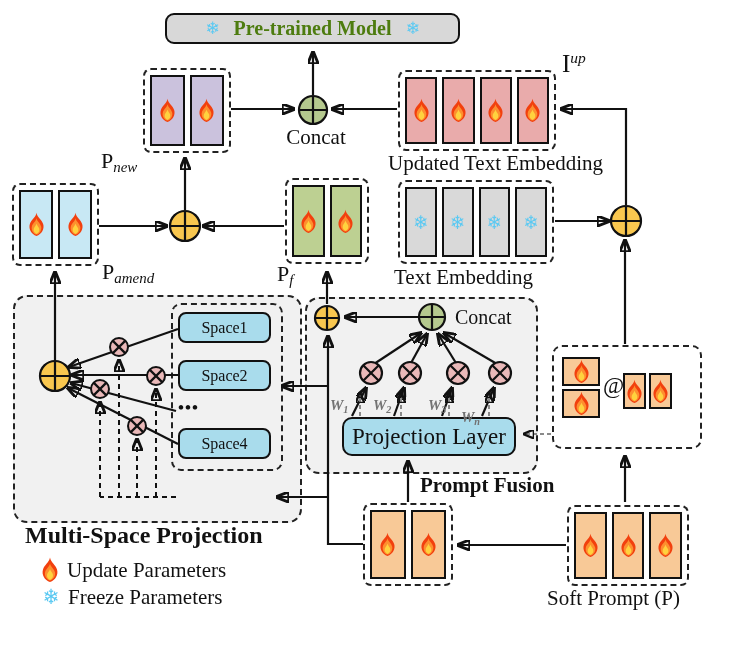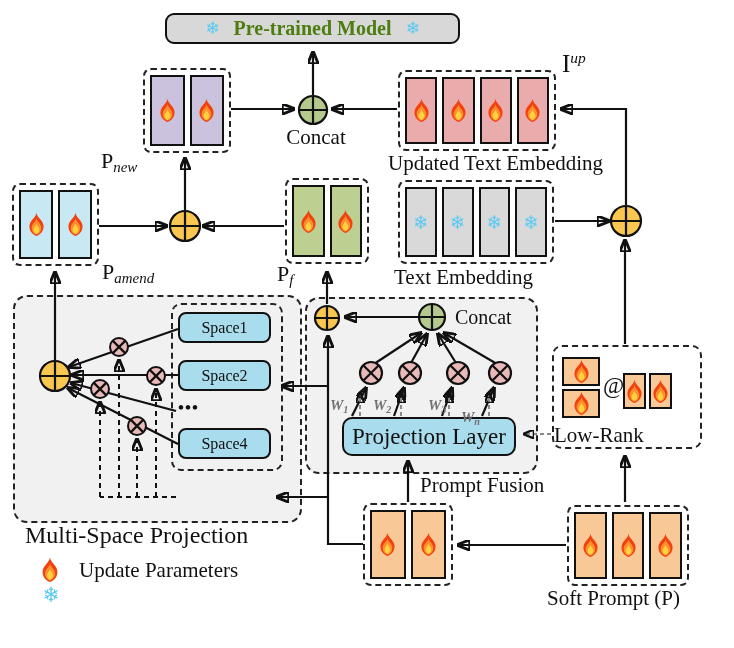--- a/index.html
+++ b/index.html
@@ -29,32 +29,32 @@
   .lr-cells{display:flex;gap:3px;}
   .lr-cells .cell{border:2px solid #111;background:#f8c997;display:flex;align-items:center;justify-content:center;}
   
   .node{position:absolute;border:2px solid #111;border-radius:8px;display:flex;align-items:center;justify-content:center;
     font-size:16px;box-sizing:border-box;z-index:4;}
   .blue{background:#a9dcec;}
   .pink{background:#e9b8b8;}
   
   .lbl{position:absolute;z-index:5;white-space:nowrap;font-size:21px;line-height:1.1;}
   .lbl.center{text-align:left;}
-  .bold{font-weight:normal;}
+  .bold{font-weight:bold;}
   .sub{font-size:0.68em;font-style:italic;vertical-align:-0.28em;margin-top:36px;}
   .sup{font-size:0.62em;font-style:italic;vertical-align:0.55em;}
   .wlbl{position:absolute;z-index:5;color:#737373;font-style:italic;font-weight:bold;font-size:15px;}
   
   .header-box{position:absolute;left:165px;top:13px;width:295px;height:31px;background:#d8d8d8;
     border:2.5px solid #111;border-radius:9px;display:flex;align-items:center;justify-content:center;gap:14px;
     box-sizing:border-box;z-index:4;}
   .header-box .title{font-weight:bold;font-size:20px;color:#4d7c0f;}
   .snow-icon{font-family:"DejaVu Sans",sans-serif;color:#5bc9f2;font-style:normal;line-height:1;}
   .icon{display:inline-flex;align-items:center;justify-content:center;line-height:1;}
-  .legend-row{position:absolute;z-index:5;display:flex;align-items:center;gap:19px;font-size:21px;}
+  .legend-row{position:absolute;z-index:5;display:flex;align-items:center;gap:7px;font-size:21px;}
   .atsym{position:absolute;font-size:23px;z-index:5;}
   .dots{font-weight:bold;font-size:17px;letter-spacing:1px;}
 </style>
 </head>
 <body>
 
 <div id="diagram">
 
   <div class="panel" style="left:13px;top:295px;width:289px;height:228px;"></div>
   <div class="panel" style="left:305px;top:297px;width:233px;height:177px;"></div>
@@ -380,21 +380,20 @@
         <div class="cell">
           <span class="icon">
             <svg width="19" height="25" viewBox="0 0 20 26">
               <path d="M10 0.5 C10.8 5.5 15.6 7.8 17 12.4 C18.6 17.6 15.4 23.2 10 25 C4.6 23.2 1.4 17.6 3 12.4 C4.4 7.8 9.2 5.5 10 0.5 Z" fill="#f2400e"></path>
               <path d="M10 6.5 C10.6 10 14 11.6 14.9 15 C15.8 18.6 13.6 22.4 10 23.6 C6.4 22.4 4.2 18.6 5.1 15 C6 11.6 9.4 10 10 6.5 Z" fill="#fd8f2f"></path>
               <path d="M10 12 C10.4 14.3 12.4 15.4 12.9 17.6 C13.5 20 12 22.3 10 23 C8 22.3 6.5 20 7.1 17.6 C7.6 15.4 9.6 14.3 10 12 Z" fill="#ffd23e"></path>
             </svg>
           </span>
         </div>
       </div>
-    <div class="lbl center" style="left:0;top:77px;width:146px;font-size:21px;">Low-Rank</div>
   </div>
 
   <div class="node blue" style="left:178px;top:312px;width:93px;height:31px;">
       <span>Space1</span>
     </div>
   <div class="node blue" style="left:178px;top:360px;width:93px;height:31px;">
       <span>Space2</span>
     </div>
   <div class="lbl center dots" style="left:178px;top:399px;width:93px;">•••</div>
   <div class="node blue" style="left:178px;top:428px;width:93px;height:31px;">
@@ -426,14 +425,15 @@
         <svg width="20" height="26" viewBox="0 0 20 26">
           <path d="M10 0.5 C10.8 5.5 15.6 7.8 17 12.4 C18.6 17.6 15.4 23.2 10 25 C4.6 23.2 1.4 17.6 3 12.4 C4.4 7.8 9.2 5.5 10 0.5 Z" fill="#f2400e"></path>
           <path d="M10 6.5 C10.6 10 14 11.6 14.9 15 C15.8 18.6 13.6 22.4 10 23.6 C6.4 22.4 4.2 18.6 5.1 15 C6 11.6 9.4 10 10 6.5 Z" fill="#fd8f2f"></path>
           <path d="M10 12 C10.4 14.3 12.4 15.4 12.9 17.6 C13.5 20 12 22.3 10 23 C8 22.3 6.5 20 7.1 17.6 C7.6 15.4 9.6 14.3 10 12 Z" fill="#ffd23e"></path>
         </svg>
       </span>
     <span>Update Parameters</span>
   </div>
   <div class="legend-row" style="left:41px;top:585px;">
     <span class="snow-icon" style="font-size:21px;width:20px;text-align:center;">❄</span>
+    <span>Freeze Parameters</span>
   </div>
 </div>
 
 </body></html>

